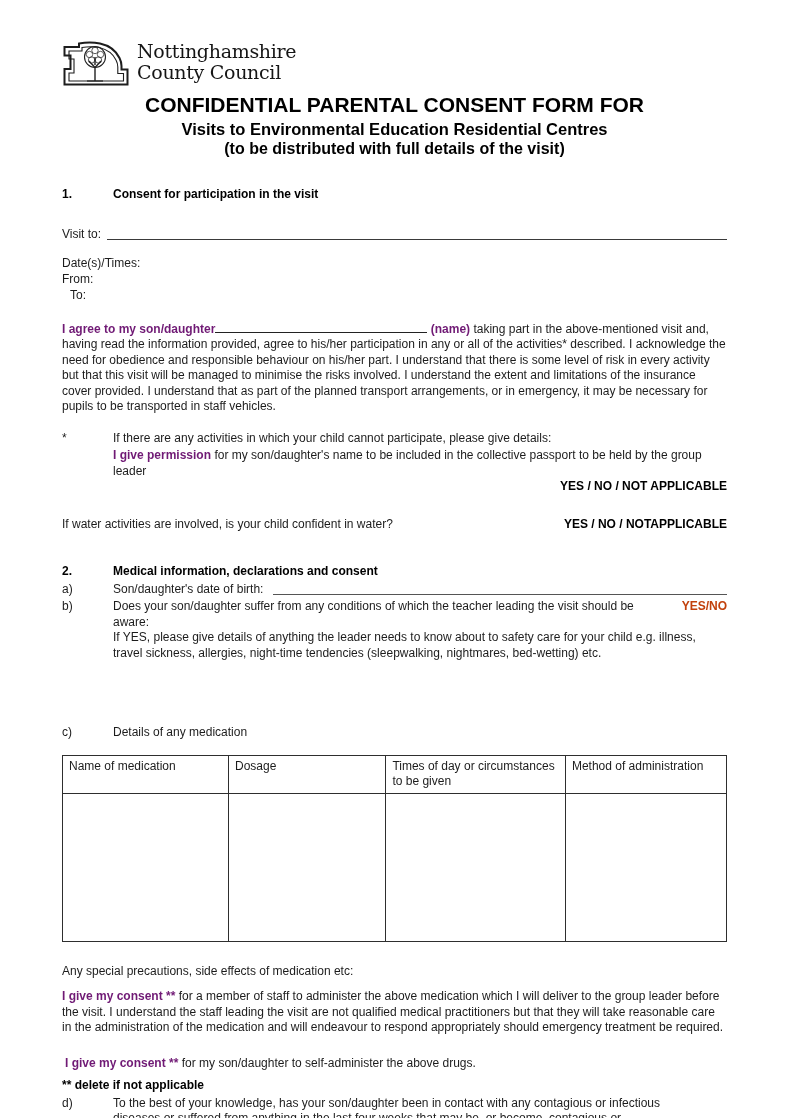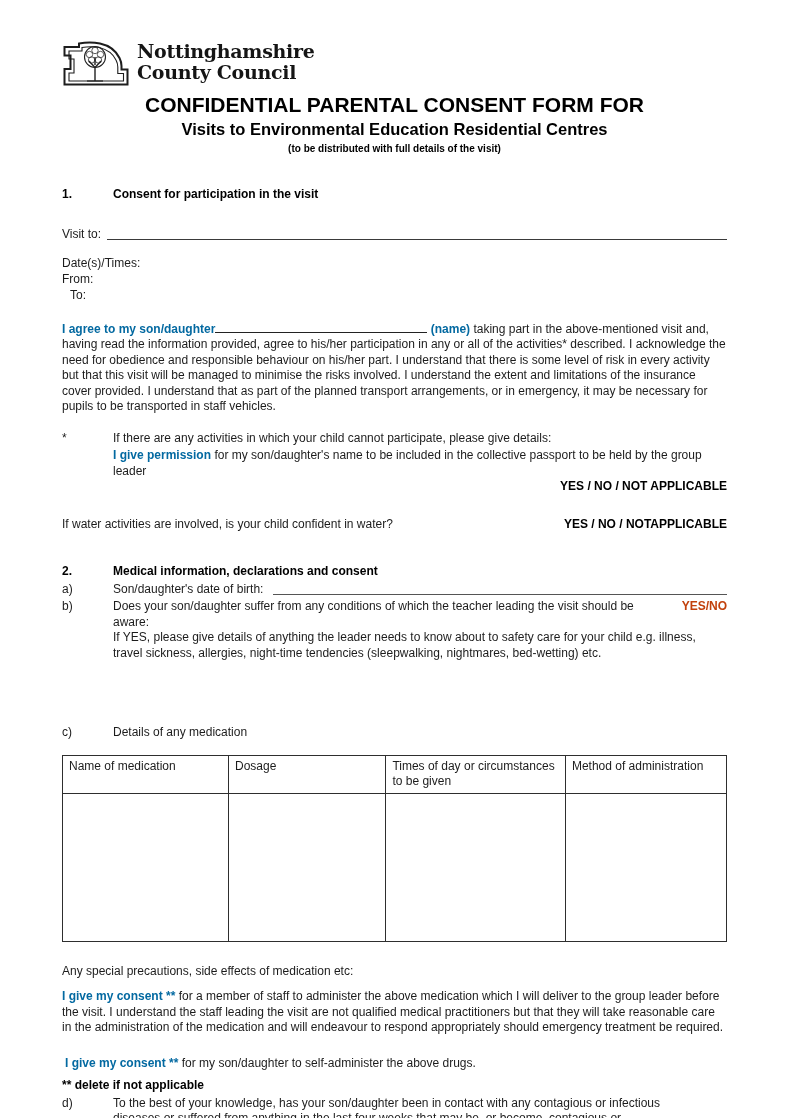--- a/index.html
+++ b/index.html
@@ -6,27 +6,27 @@
   .page{
     position:relative;
     width:790px;height:1118px;
     background:#fff;
     box-sizing:border-box;
     padding:40px 63px 0 62px;
     font-family:"Liberation Sans",sans-serif;
     font-size:12px;line-height:15.5px;
     color:#1c1c1c;
   }
-  b,strong{color:#0369a1;}
+  b,strong{color:#701a75;}
   
   .logo-row{display:flex;align-items:flex-start;gap:7px;height:50px;}
-  .council-name{font-family:"DejaVu Serif",serif;font-weight:bold;font-size:19px;line-height:20.5px;color:#151515;letter-spacing:-0.3px;margin-top:1px;}
+  .council-name{font-family:"DejaVu Serif",serif;font-weight:normal;font-size:19px;line-height:20.5px;color:#151515;letter-spacing:-0.3px;margin-top:1px;}
   .title1{font-size:21px;font-weight:bold;text-align:center;color:#000;margin-top:3px;line-height:24px;}
   .title2{font-size:16.5px;font-weight:bold;text-align:center;color:#000;line-height:20px;margin-top:2px;}
-  .title3{font-size:10px;font-weight:bold;text-align:center;color:#000;line-height:17px;margin-top:1px;}
+  .title3{font-size:16px;font-weight:bold;text-align:center;color:#000;line-height:17px;margin-top:1px;}
   
   .num-row{display:flex;}
   .num{width:51px;flex-shrink:0;}
   .sec-head{font-weight:bold;color:#000;}
   
   .fill-line{flex:1;border-bottom:1.4px solid #3a3a3a;height:12px;margin-left:6px;}
   .field-row{display:flex;align-items:flex-start;}
   .name-blank{display:inline-block;width:212px;border-bottom:1.3px solid #222;height:11px;}
   .right-opt{font-weight:bold;color:#000;}
   .rel{position:relative;}

